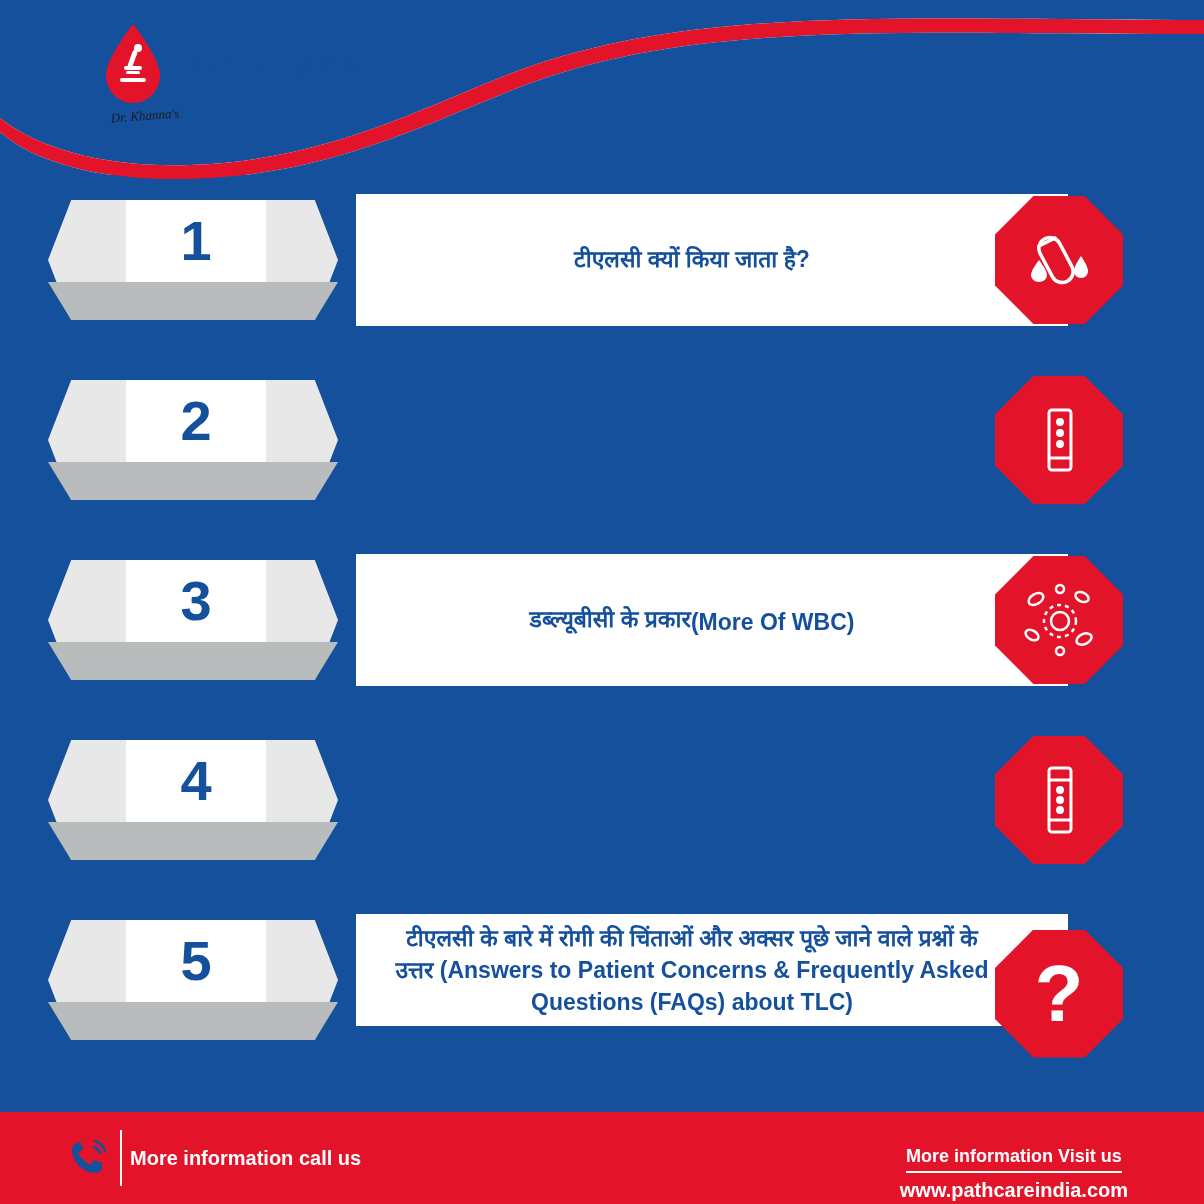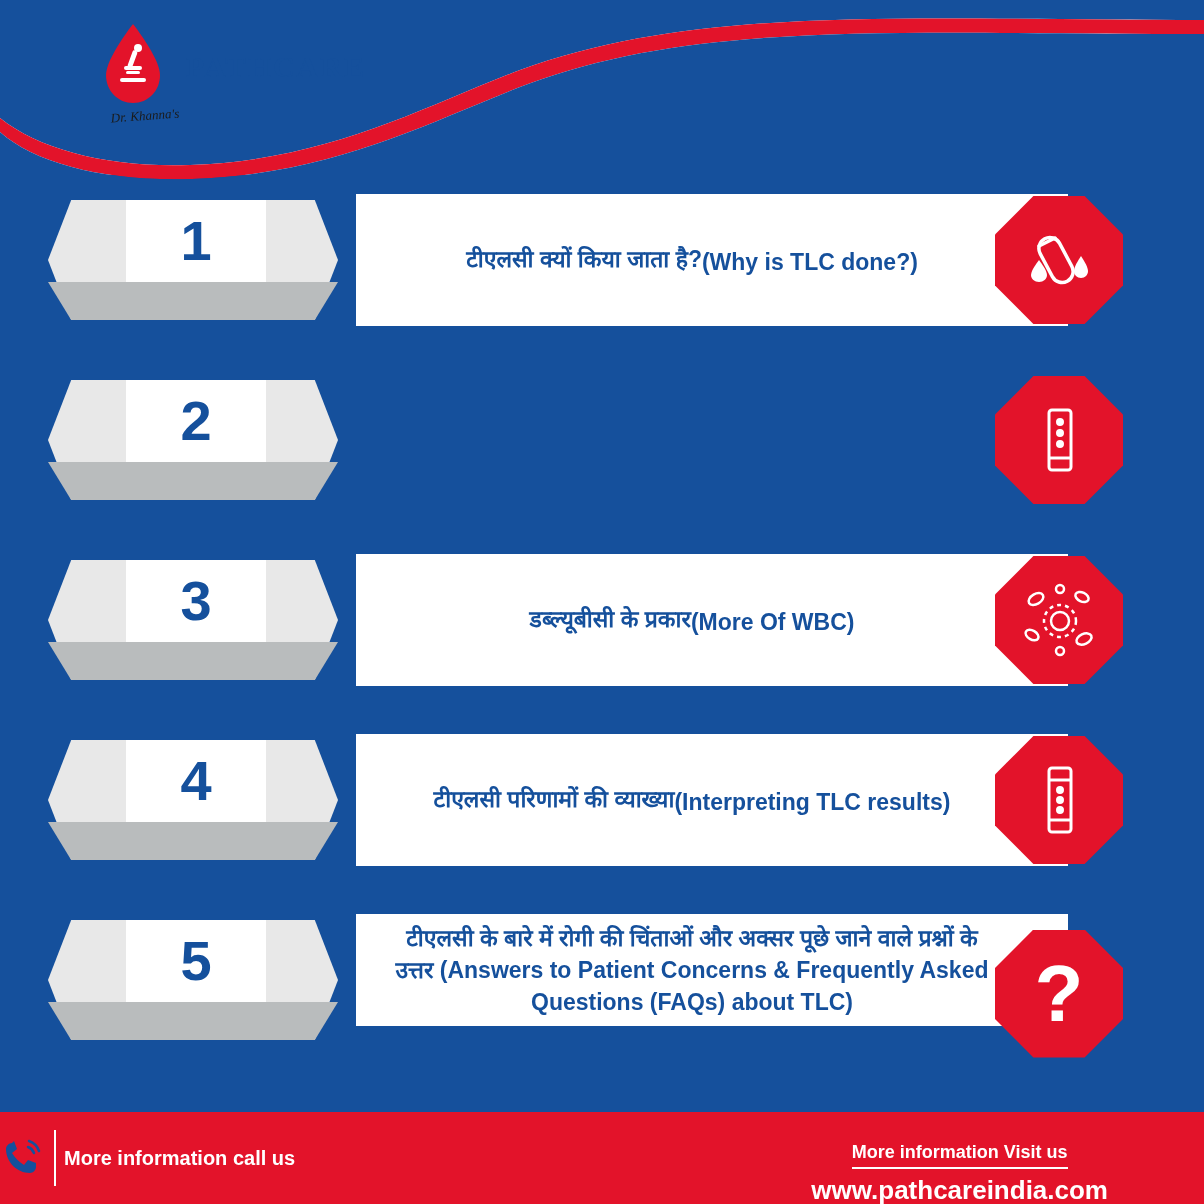--- a/index.html
+++ b/index.html
@@ -200,20 +200,21 @@
     width: 1204px;
     height: 92px;
     background: #e3132a;
     z-index: 5;
     display: flex;
     align-items: center;
   }
   .footer-left {
     display: flex;
     align-items: center;
+    padding-left: 66px;
   }
   .phone-icon {
     width: 42px; height: 42px;
     display: flex; align-items: center; justify-content: center;
   }
   .divider-v {
     width: 2px;
     height: 56px;
     background: #ffffff;
     margin-left: 12px;
@@ -227,34 +228,34 @@
   }
   .call-number {
     font-size: 30px;
     color: #ffffff;
     font-weight: bold;
     line-height: 1.2;
     letter-spacing: 1px;
   }
   .footer-right {
     margin-left: auto;
-    padding-right: 96px;
+    padding-right: 76px;
     text-align: center;
     margin-top: 31px;
   }
   .visit-label {
     font-size: 18px;
     color: #ffffff;
     font-weight: bold;
     padding-bottom: 4px;
     border-bottom: 2px solid #ffffff;
     display: inline-block;
   }
   .visit-url {
-    font-size: 26px;
+    font-size: 20px;
     color: #ffffff;
     font-weight: bold;
     margin-top: 6px;
   }
 </style>
 </head>
 <body>
 
 <div class="poster">
 
@@ -287,21 +288,20 @@
     <div class="row">
       <div class="num-block">
         <div class="num-hex"></div>
         <div class="num-hex-shadow"></div>
         <div class="num-inner">
           <span class="num-text">1</span>
         </div>
       </div>
       <div class="card">
         <div class="card-hi">टीएलसी क्यों किया जाता है?</div>
-        <div class="card-en">(Why is TLC done?)</div>
       </div>
       <div class="badge">
         <div class="badge-shape">
           <svg width="80" height="80" viewBox="0 0 80 80">
             <g stroke="#ffffff" stroke-width="3.5" fill="none" stroke-linecap="round">
               <rect x="26" y="16" width="22" height="48" rx="11" transform="rotate(-28 37 40)"></rect>
               <line x1="20" y1="26" x2="36" y2="18"></line>
             </g>
             <path d="M20 40 C20 40 12 50 12 55 C12 59 15.6 62 20 62 C24.4 62 28 59 28 55 C28 50 20 40 20 40 Z" fill="#ffffff"></path>
             <path d="M62 36 C62 36 55 46 55 51 C55 55 58 58 62 58 C66 58 69 55 69 51 C69 46 62 36 62 36 Z" fill="#ffffff"></path>
@@ -364,24 +364,20 @@
     </div>
 
     <div class="row">
       <div class="num-block">
         <div class="num-hex"></div>
         <div class="num-hex-shadow"></div>
         <div class="num-inner">
           <span class="num-text">4</span>
         </div>
       </div>
-      <div class="card">
-        <div class="card-hi">टीएलसी परिणामों की व्याख्या</div>
-        <div class="card-en">(Interpreting TLC results)</div>
-      </div>
       <div class="badge">
         <div class="badge-shape">
           <svg width="80" height="80" viewBox="0 0 80 80">
             <g stroke="#ffffff" stroke-width="3" fill="none">
               <rect x="30" y="8" width="22" height="64" rx="3"></rect>
               <line x1="30" y1="20" x2="52" y2="20"></line>
               <line x1="30" y1="60" x2="52" y2="60"></line>
               <circle cx="41" cy="30" r="2.5" fill="#ffffff"></circle>
               <circle cx="41" cy="40" r="2.5" fill="#ffffff"></circle>
               <circle cx="41" cy="50" r="2.5" fill="#ffffff"></circle>

